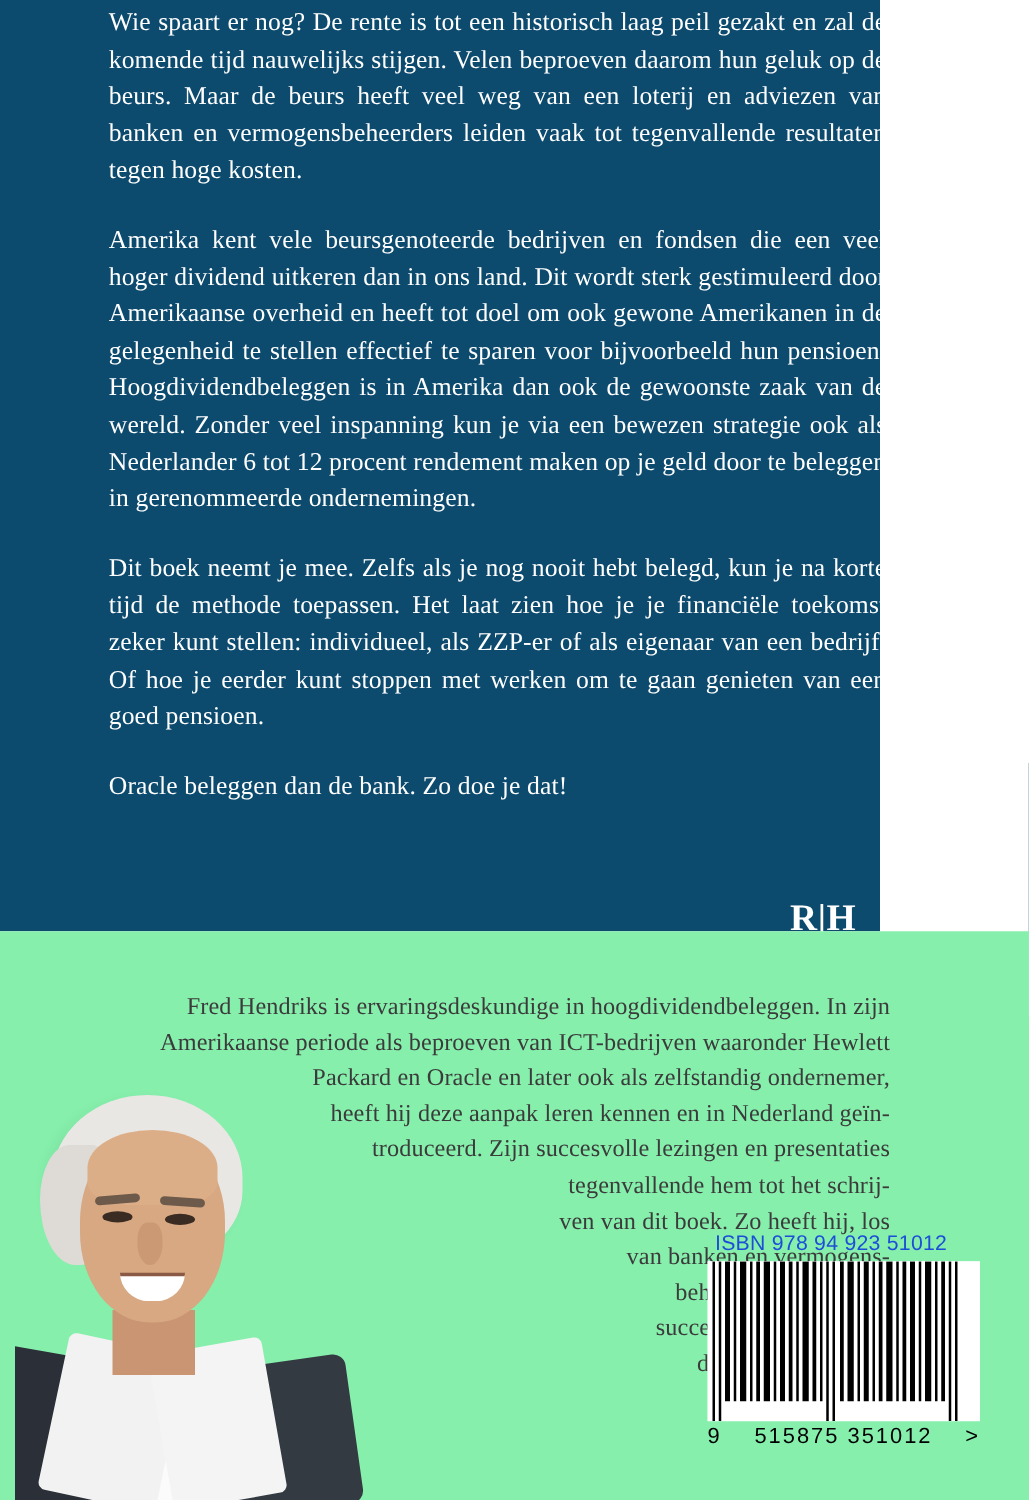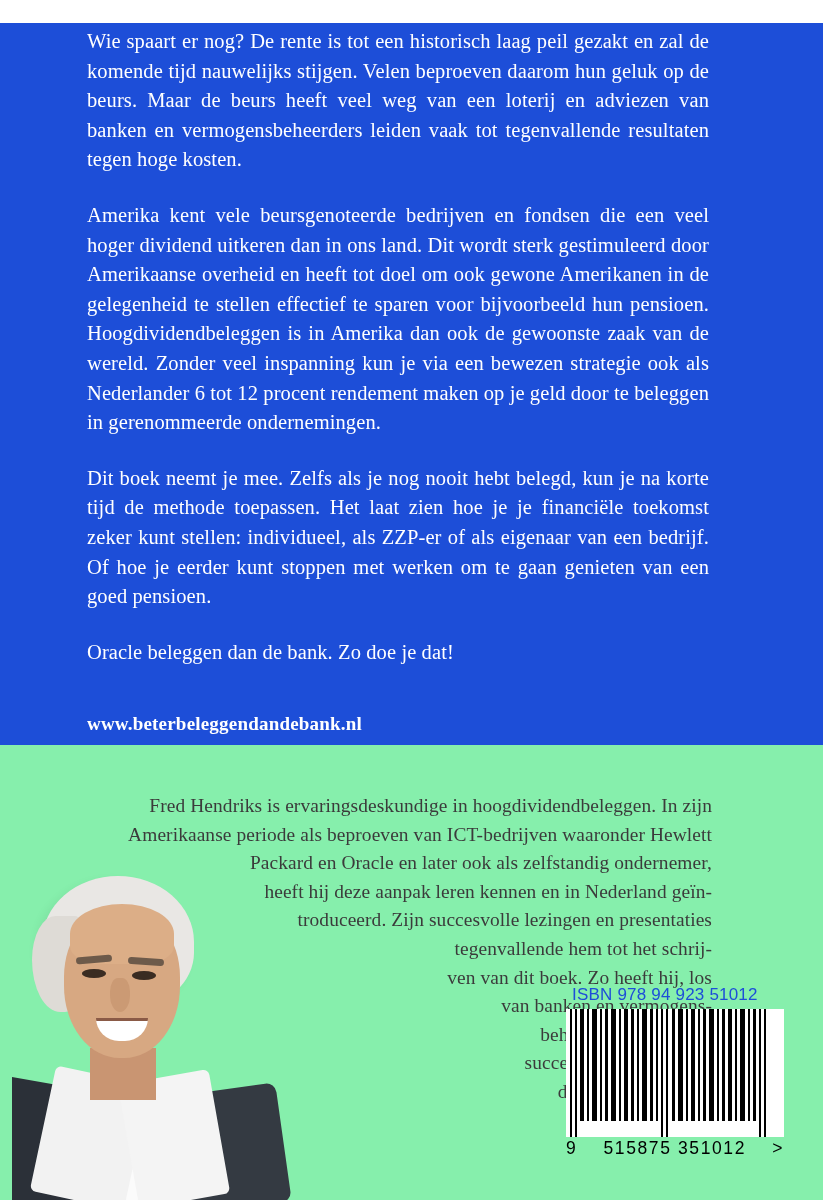--- a/index.html
+++ b/index.html
@@ -13,25 +13,24 @@
     font-family: "Liberation Serif", serif;
     overflow: hidden;
     position: relative;
   }
 
   
   .back-cover {
     position: absolute;
     left: 0;
     top: 0;
-    width: 823px;
+    width: 704px;
     height: 745px;
-    background: #1d4ed8;
+    background: #0c4a6e;
     box-sizing: border-box;
-    margin-top: 23px;
   }
 
   .blurb {
     position: absolute;
     left: 87px;
     top: 0px;
     width: 622px;
     color: #ffffff;
     font-family: "Liberation Serif", serif;
     font-size: 20.5px;
@@ -304,21 +303,20 @@
 
 <div class="back-cover">
 
   <div class="blurb">
     <p>Wie spaart er nog? De rente is tot een historisch laag peil gezakt en zal de komende tijd nauwelijks stijgen. Velen beproeven daarom hun geluk op de beurs. Maar de beurs heeft veel weg van een loterij en adviezen van banken en vermogensbeheerders leiden vaak tot tegenvallende resultaten tegen hoge kosten.</p>
     <p>Amerika kent vele beursgenoteerde bedrijven en fondsen die een veel hoger dividend uitkeren dan in ons land. Dit wordt sterk gestimuleerd door Amerikaanse overheid en heeft tot doel om ook gewone Amerikanen in de gelegenheid te stellen effectief te sparen voor bijvoorbeeld hun pensioen. Hoogdividendbeleggen is in Amerika dan ook de gewoonste zaak van de wereld. Zonder veel inspanning kun je via een bewezen strategie ook als Nederlander 6 tot 12 procent rendement maken op je geld door te beleggen in gerenommeerde ondernemingen.</p>
     <p>Dit boek neemt je mee. Zelfs als je nog nooit hebt belegd, kun je na korte tijd de methode toepassen. Het laat zien hoe je je financiële toekomst zeker kunt stellen: individueel, als ZZP-er of als eigenaar van een bedrijf. Of hoe je eerder kunt stoppen met werken om te gaan genieten van een goed pensioen.</p>
     <p class="tagline">Oracle beleggen dan de bank. Zo doe je dat!</p>
   </div>
 
-  <div class="site-url">www.beterbeleggendandebank.nl</div>
 
   <div class="publisher-logo">R|H</div>
 </div>
 
 <div class="author-panel">
 
   <div class="author-bio">
     <span class="bio-line">Fred Hendriks is ervaringsdeskundige in hoogdividendbeleggen. In zijn</span>
     <span class="bio-line">Amerikaanse periode als beproeven van ICT-bedrijven waaronder Hewlett</span>
     <span class="bio-line">Packard en Oracle en later ook als zelfstandig ondernemer,</span>

